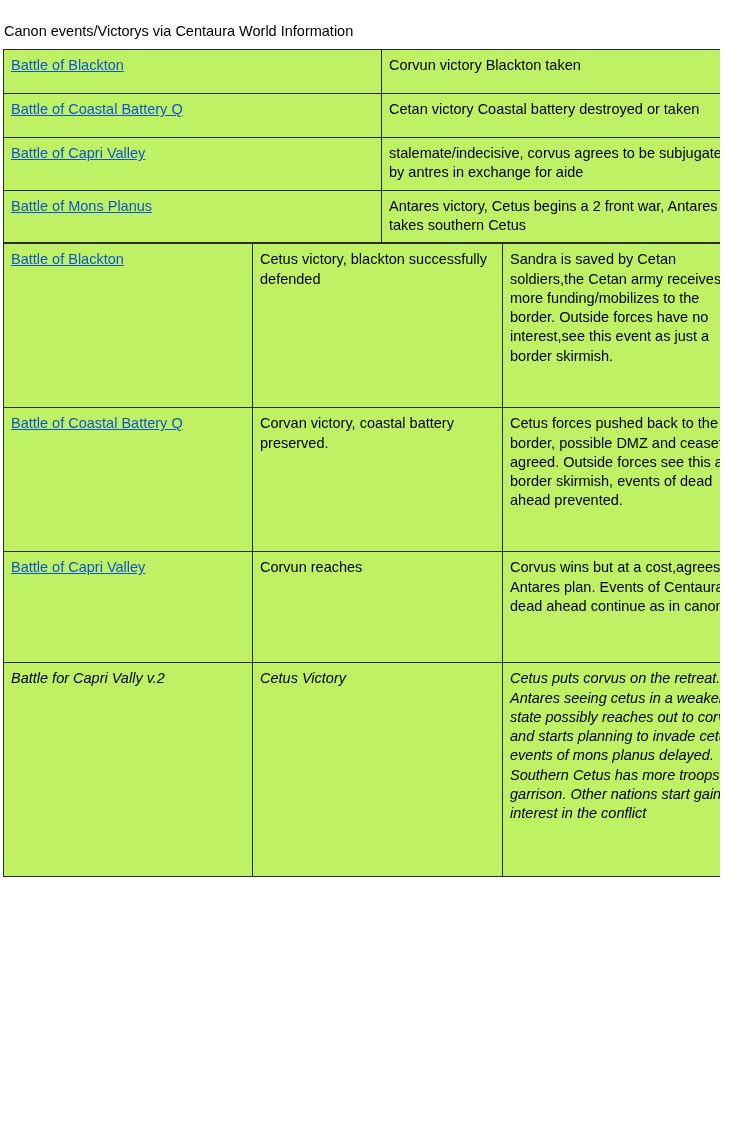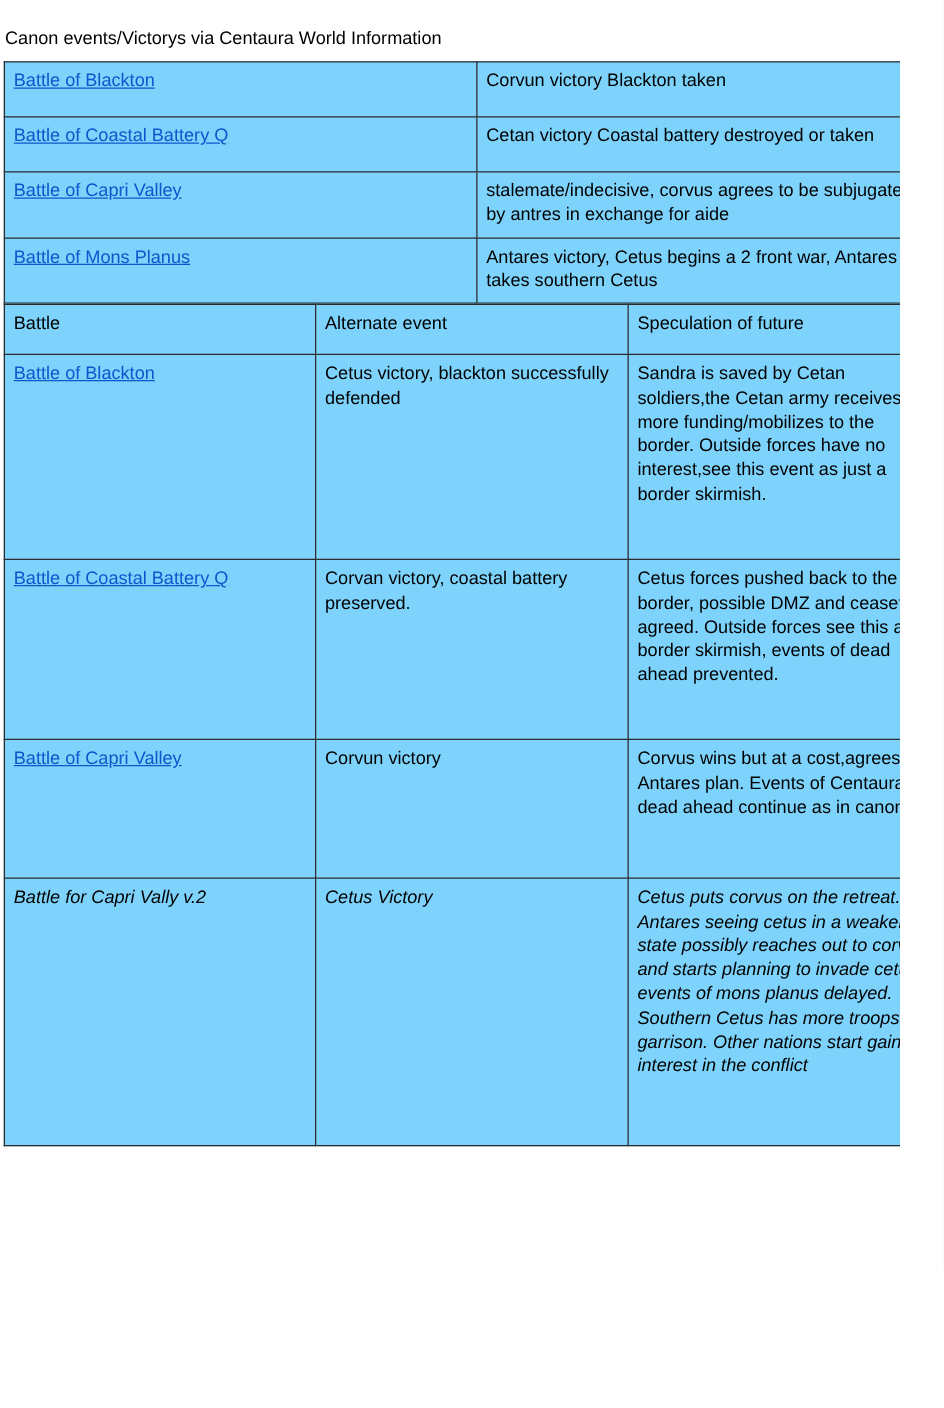--- a/index.html
+++ b/index.html
@@ -29,21 +29,21 @@
     margin: 0;
     padding: 0 0 0 4px;
   }
   .para-top { padding-top: 22px; padding-bottom: 8px; }
   .para-mid { padding-top: 22px; padding-bottom: 22px; }
 
   table.doc-table {
     border-collapse: collapse;
     table-layout: fixed;
     margin: 0 0 0 3px;
-    background: #7dd3fc;
+    background: #bef264;
   }
   table.doc-table td, table.doc-table th {
     border: 1px solid #2b2b2b;
     vertical-align: top;
     padding: 6px 7px 7px 7px;
     font-size: 14.5px;
     line-height: 1.33;
     font-weight: normal;
     text-align: left;
     color: #000000;
@@ -115,25 +115,20 @@
   </table>
 
 
   <table class="doc-table t2">
     <colgroup>
         <col class="c1">
         <col class="c2">
         <col class="c3">
       </colgroup>
     <tbody>
-      <tr class="r-head">
-        <td>Battle</td>
-        <td>Alternate event</td>
-        <td>Speculation of future</td>
-      </tr>
 
       <tr class="r-tall">
         <td>
           <a class="doclink" href="#">Battle of Blackton</a>
         </td>
         <td>Cetus victory, blackton successfully defended</td>
         <td>Sandra is saved by Cetan soldiers,the Cetan army receives more funding/mobilizes to the border. Outside forces have no interest,see this event as just a border skirmish.</td>
       </tr>
 
       <tr class="r-mid">
@@ -141,21 +136,21 @@
           <a class="doclink" href="#">Battle of Coastal Battery Q</a>
         </td>
         <td>Corvan victory, coastal battery preserved.</td>
         <td>Cetus forces pushed back to the border, possible DMZ and ceasefire agreed. Outside forces see this as a border skirmish, events of dead ahead prevented.</td>
       </tr>
 
       <tr class="r-sm">
         <td>
           <a class="doclink" href="#">Battle of Capri Valley</a>
         </td>
-        <td>Corvun victory</td>
+        <td>Corvun reaches</td>
         <td>Corvus wins but at a cost,agrees to Antares plan. Events of Centaura/ dead ahead continue as in canon</td>
       </tr>
 
       <tr class="r-last">
         <td class="plaincell">Battle for Capri Vally v.2</td>
         <td>Cetus Victory</td>
         <td>Cetus puts corvus on the retreat. Antares seeing cetus in a weaker state possibly reaches out to corvus and starts planning to invade cetus, events of mons planus delayed. Southern Cetus has more troops in garrison. Other nations start gaining interest in the conflict</td>
       </tr>
     </tbody>
   </table>

